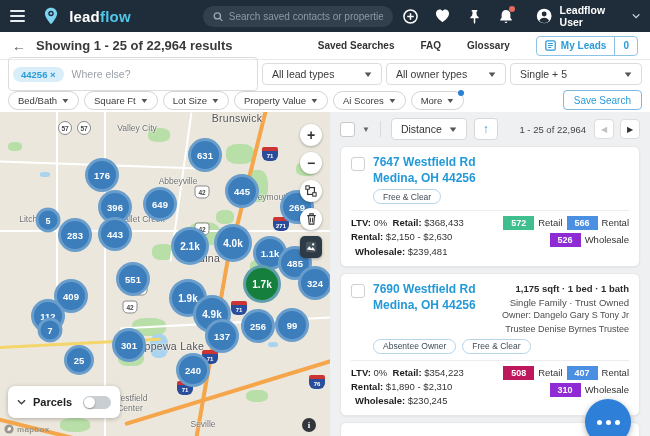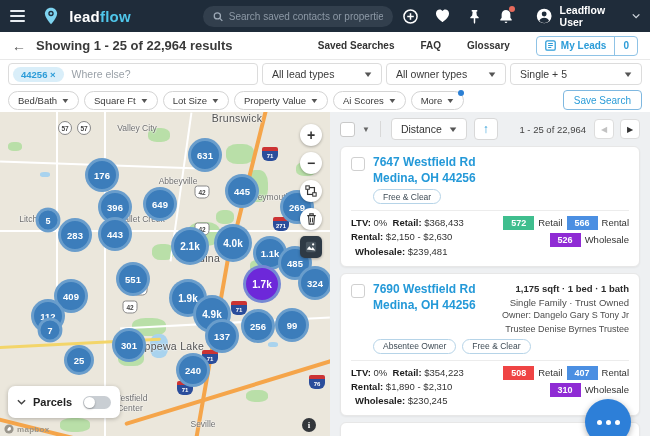--- a/index.html
+++ b/index.html
@@ -29,21 +29,21 @@
   .back-arrow { font-size:14px; color:#555; cursor:pointer; margin-right:10px; line-height:1; }
   .showing { font-size:13px; font-weight:bold; color:#3a3a3a; }
   .rb-right { margin-left:auto; display:flex; align-items:center; gap:26px; }
   .rb-link { font-size:10px; font-weight:bold; color:#333; cursor:pointer; }
   .myleads { display:flex; align-items:stretch; border:1px solid #8fc3e6; border-radius:4px; overflow:hidden; height:20px; cursor:pointer; }
   .myleads-main { display:flex; align-items:center; gap:5px; padding:0 8px; color:#2b9cd8; font-size:10px; font-weight:bold; }
   .myleads-count { display:flex; align-items:center; justify-content:center; border-left:1px solid #8fc3e6; padding:0 8px; color:#2b9cd8; font-size:10px; font-weight:bold; }
 
   
   .filter1 { height:28px; display:flex; align-items:center; padding:0 8px; gap:4px; background:#fff; }
-  .loc-input { flex:0 0 250px; height:22px; border:1px solid #dcdcdc; border-radius:4px; display:flex; align-items:center; gap:8px; padding:6px 4px; }
+  .loc-input { flex:0 0 250px; height:34px; border:1px solid #dcdcdc; border-radius:4px; display:flex; align-items:center; gap:8px; padding:6px 4px; }
   .loc-chip { background:#d9eef9; color:#2b9cd8; font-size:9.5px; font-weight:bold; border-radius:9px; padding:2px 8px; display:flex; gap:4px; align-items:center; cursor:pointer; }
   .loc-placeholder { color:#9aa1a8; font-size:10.5px; }
   .dd { height:22px; border:1px solid #dcdcdc; border-radius:4px; display:flex; align-items:center; justify-content:space-between; padding:0 9px; font-size:10.5px; color:#3a3a3a; cursor:pointer; background:#fff; }
   .dd1 { flex:0 0 120px; } .dd2 { flex:0 0 120px; } .dd3 { flex:1; }
   .chev { font-size:8px; color:#555; transform:scaleX(1.4); }
 
   
   .filter2 { height:24px; display:flex; align-items:center; padding:0 8px; gap:5px; background:#fff; }
   .pill { position:relative; height:19px; border:1px solid #d4d4d4; border-radius:10px; background:#fff; display:flex; align-items:center; gap:5px; padding:0 9px; font-size:9.5px; color:#3a3a3a; cursor:pointer; white-space:nowrap; }
   .pill .chev { font-size:7px; }
@@ -324,21 +324,21 @@
           <div class="cluster" style="left: 297px; top: 95px; background: rgb(60, 125, 187);">269</div>
           <div class="cluster sm" style="left: 48px; top: 108px; background: rgb(60, 125, 187);">5</div>
           <div class="cluster" style="left: 75px; top: 123px; background: rgb(60, 125, 187);">283</div>
           <div class="cluster" style="left: 115px; top: 122px; background: rgb(60, 125, 187);">443</div>
           <div class="cluster lg" style="left: 190px; top: 134px; background: rgb(60, 125, 187);">2.1k</div>
           <div class="cluster lg" style="left: 233px; top: 131px; background: rgb(60, 125, 187);">4.0k</div>
           <div class="cluster" style="left: 270px; top: 141px; background: rgb(60, 125, 187);">1.1k</div>
           <div class="cluster" style="left: 295px; top: 151px; background: rgb(60, 125, 187);">485</div>
           <div class="cluster" style="left: 133px; top: 167px; background: rgb(60, 125, 187);">551</div>
           <div class="cluster" style="left: 315px; top: 171px; background: rgb(60, 125, 187);">324</div>
-          <div class="cluster lg" style="left: 262px; top: 172px; background: #6d28d9; text-align: center;">1.7k</div>
+          <div class="cluster lg" style="left: 262px; top: 172px; background: #15803d; text-align: center;">1.7k</div>
           <div class="cluster" style="left: 71px; top: 184px; background: rgb(60, 125, 187);">409</div>
           <div class="cluster lg" style="left: 188px; top: 186px; background: rgb(60, 125, 187);">1.9k</div>
           <div class="cluster" style="left: 48px; top: 204px; background: rgb(60, 125, 187);">112</div>
           <div class="cluster lg" style="left: 212px; top: 202px; background: rgb(60, 125, 187);">4.9k</div>
           <div class="cluster sm" style="left: 50px; top: 218px; background: rgb(60, 125, 187);">7</div>
           <div class="cluster" style="left: 258px; top: 214px; background: rgb(60, 125, 187);">256</div>
           <div class="cluster" style="left: 292px; top: 213px; background: rgb(60, 125, 187);">99</div>
           <div class="cluster" style="left: 222px; top: 224px; background: rgb(60, 125, 187);">137</div>
           <div class="cluster" style="left: 129px; top: 233px; background: rgb(60, 125, 187);">301</div>
           <div class="cluster md2" style="left: 79px; top: 248px; background: rgb(60, 125, 187);">25</div>
@@ -453,21 +453,21 @@
           <div class="tags">
             <span class="tag">Absentee Owner</span>
             <span class="tag">Free &amp; Clear</span>
           </div>
           <div class="fin-row">
             <div class="fin">
               <div><b>LTV:</b> <span>0%</span>&nbsp; <b>Retail:</b> <span>$354,223</span>&nbsp; <b>Rental:</b> <span>$1,890 - $2,310</span></div>
               <div class="l2"><b>Wholesale:</b> <span>$230,245</span></div>
             </div>
             <div class="scores">
-              <span class="score-badge" style="background: #ef4444;">508</span>
+              <span class="score-badge" style="background: #be185d;">508</span>
               <span class="score-label">Retail</span>
               <span class="score-badge" style="background: rgb(75, 143, 226);">407</span>
               <span class="score-label">Rental</span>
               <span class="score-badge" style="background: rgb(143, 43, 212);">310</span>
               <span class="score-label">Wholesale</span>
             </div>
           </div>
         </div>
 
         <div class="card">

